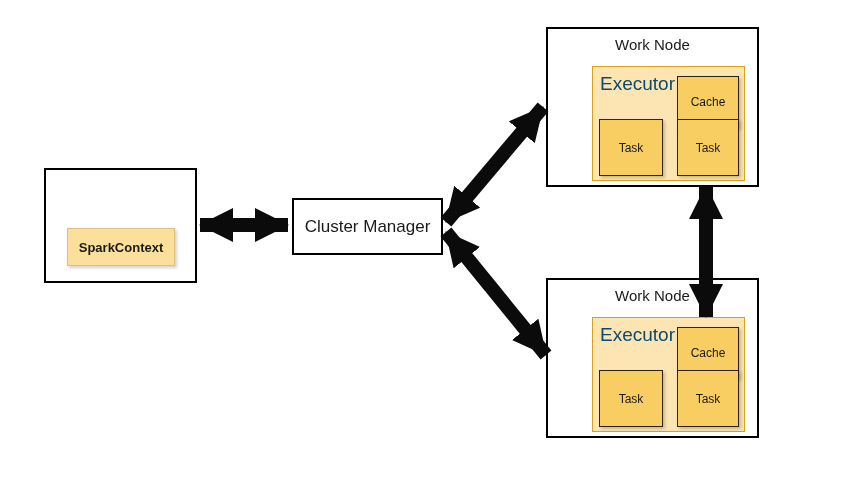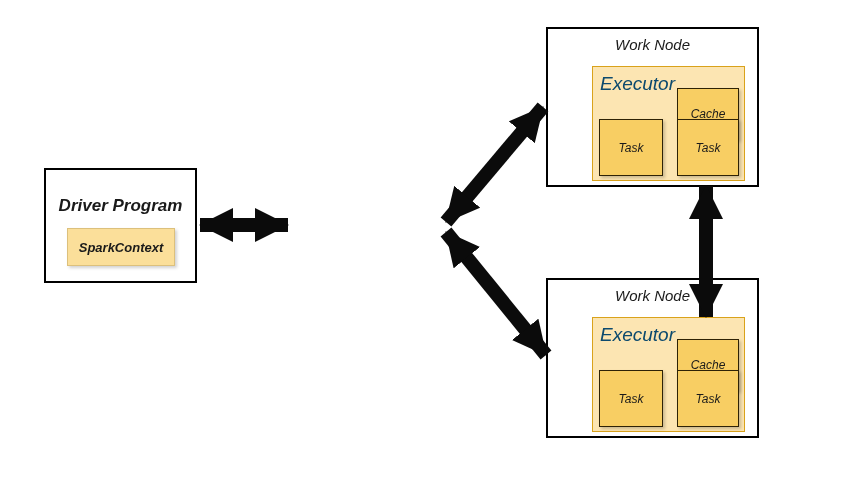--- a/index.html
+++ b/index.html
@@ -26,21 +26,20 @@
   .conn {
     stroke: var(--arrow, #0b0b0b);
     stroke-width: 14;
   }
   .box {
     position: absolute;
     background: var(--box-bg, #ffffff);
     border: 2px solid var(--box-border, #000000);
     box-sizing: border-box;
     z-index: 2;
-    font-style: italic;
   }
   .driver { left: 44px; top: 168px; width: 153px; height: 115px; }
   .driver-title {
     margin-top: 26px;
     text-align: center;
     font-weight: bold;
     font-size: 17px;
   }
   .spark-chip {
     position: absolute;
@@ -89,21 +88,21 @@
     position: absolute;
     background: var(--inner-bg, #f8ce63);
     border: 1px solid var(--inner-border, #2e2205);
     box-shadow: 2px 2px 3px rgba(0,0,0,0.2);
     display: flex;
     align-items: center;
     justify-content: center;
     font-size: 12px;
     box-sizing: border-box;
   }
-  .cache-chip { left: 84px; top: 21px;  width: 62px; height: 52px; }
+  .cache-chip { left: 84px; top: 9px;  width: 62px; height: 52px; }
   .task-a     { left: 6px;  top: 52px; width: 64px; height: 57px; }
   .task-b     { left: 84px; top: 52px; width: 62px; height: 57px; }
   .watermark {
     position: absolute;
     right: 10px; bottom: 12px;
     font-size: 15px;
     letter-spacing: 8px;
     color: var(--watermark, #c6cbd1);
     z-index: 3;
   }
@@ -122,26 +121,28 @@
         <path d="M0,0 L34,17 L0,34 Z" style="fill: var(--arrow, #0b0b0b);"></path>
       </marker>
     </defs>
     <line class="conn" x1="200" y1="225" x2="288" y2="225" marker-start="url(#ah-start)" marker-end="url(#ah-end)"></line>
     <line class="conn" x1="446" y1="222" x2="543" y2="107" marker-start="url(#ah-start)" marker-end="url(#ah-end)"></line>
     <line class="conn" x1="446" y1="232" x2="546" y2="355" marker-start="url(#ah-start)" marker-end="url(#ah-end)"></line>
     <line class="conn" x1="706" y1="186" x2="706" y2="317" marker-start="url(#ah-start)" marker-end="url(#ah-end)"></line>
   </svg>
 
   <div class="box driver">
-    <div class="driver-title">Driver Program</div>
     <div class="spark-chip">
       <span>SparkContext</span>
     </div>
   </div>
 
+  <div class="box cluster">
+    <span>Cluster Manager</span>
+  </div>
 
   <div class="box worknode wn1">
     <div class="wn-title">Work Node</div>
     <div class="executor">
       <div class="exec-label">Executor</div>
       <div class="chip cache-chip">
         <span>Cache</span>
       </div>
       <div class="chip task-a">
         <span>Task</span>

